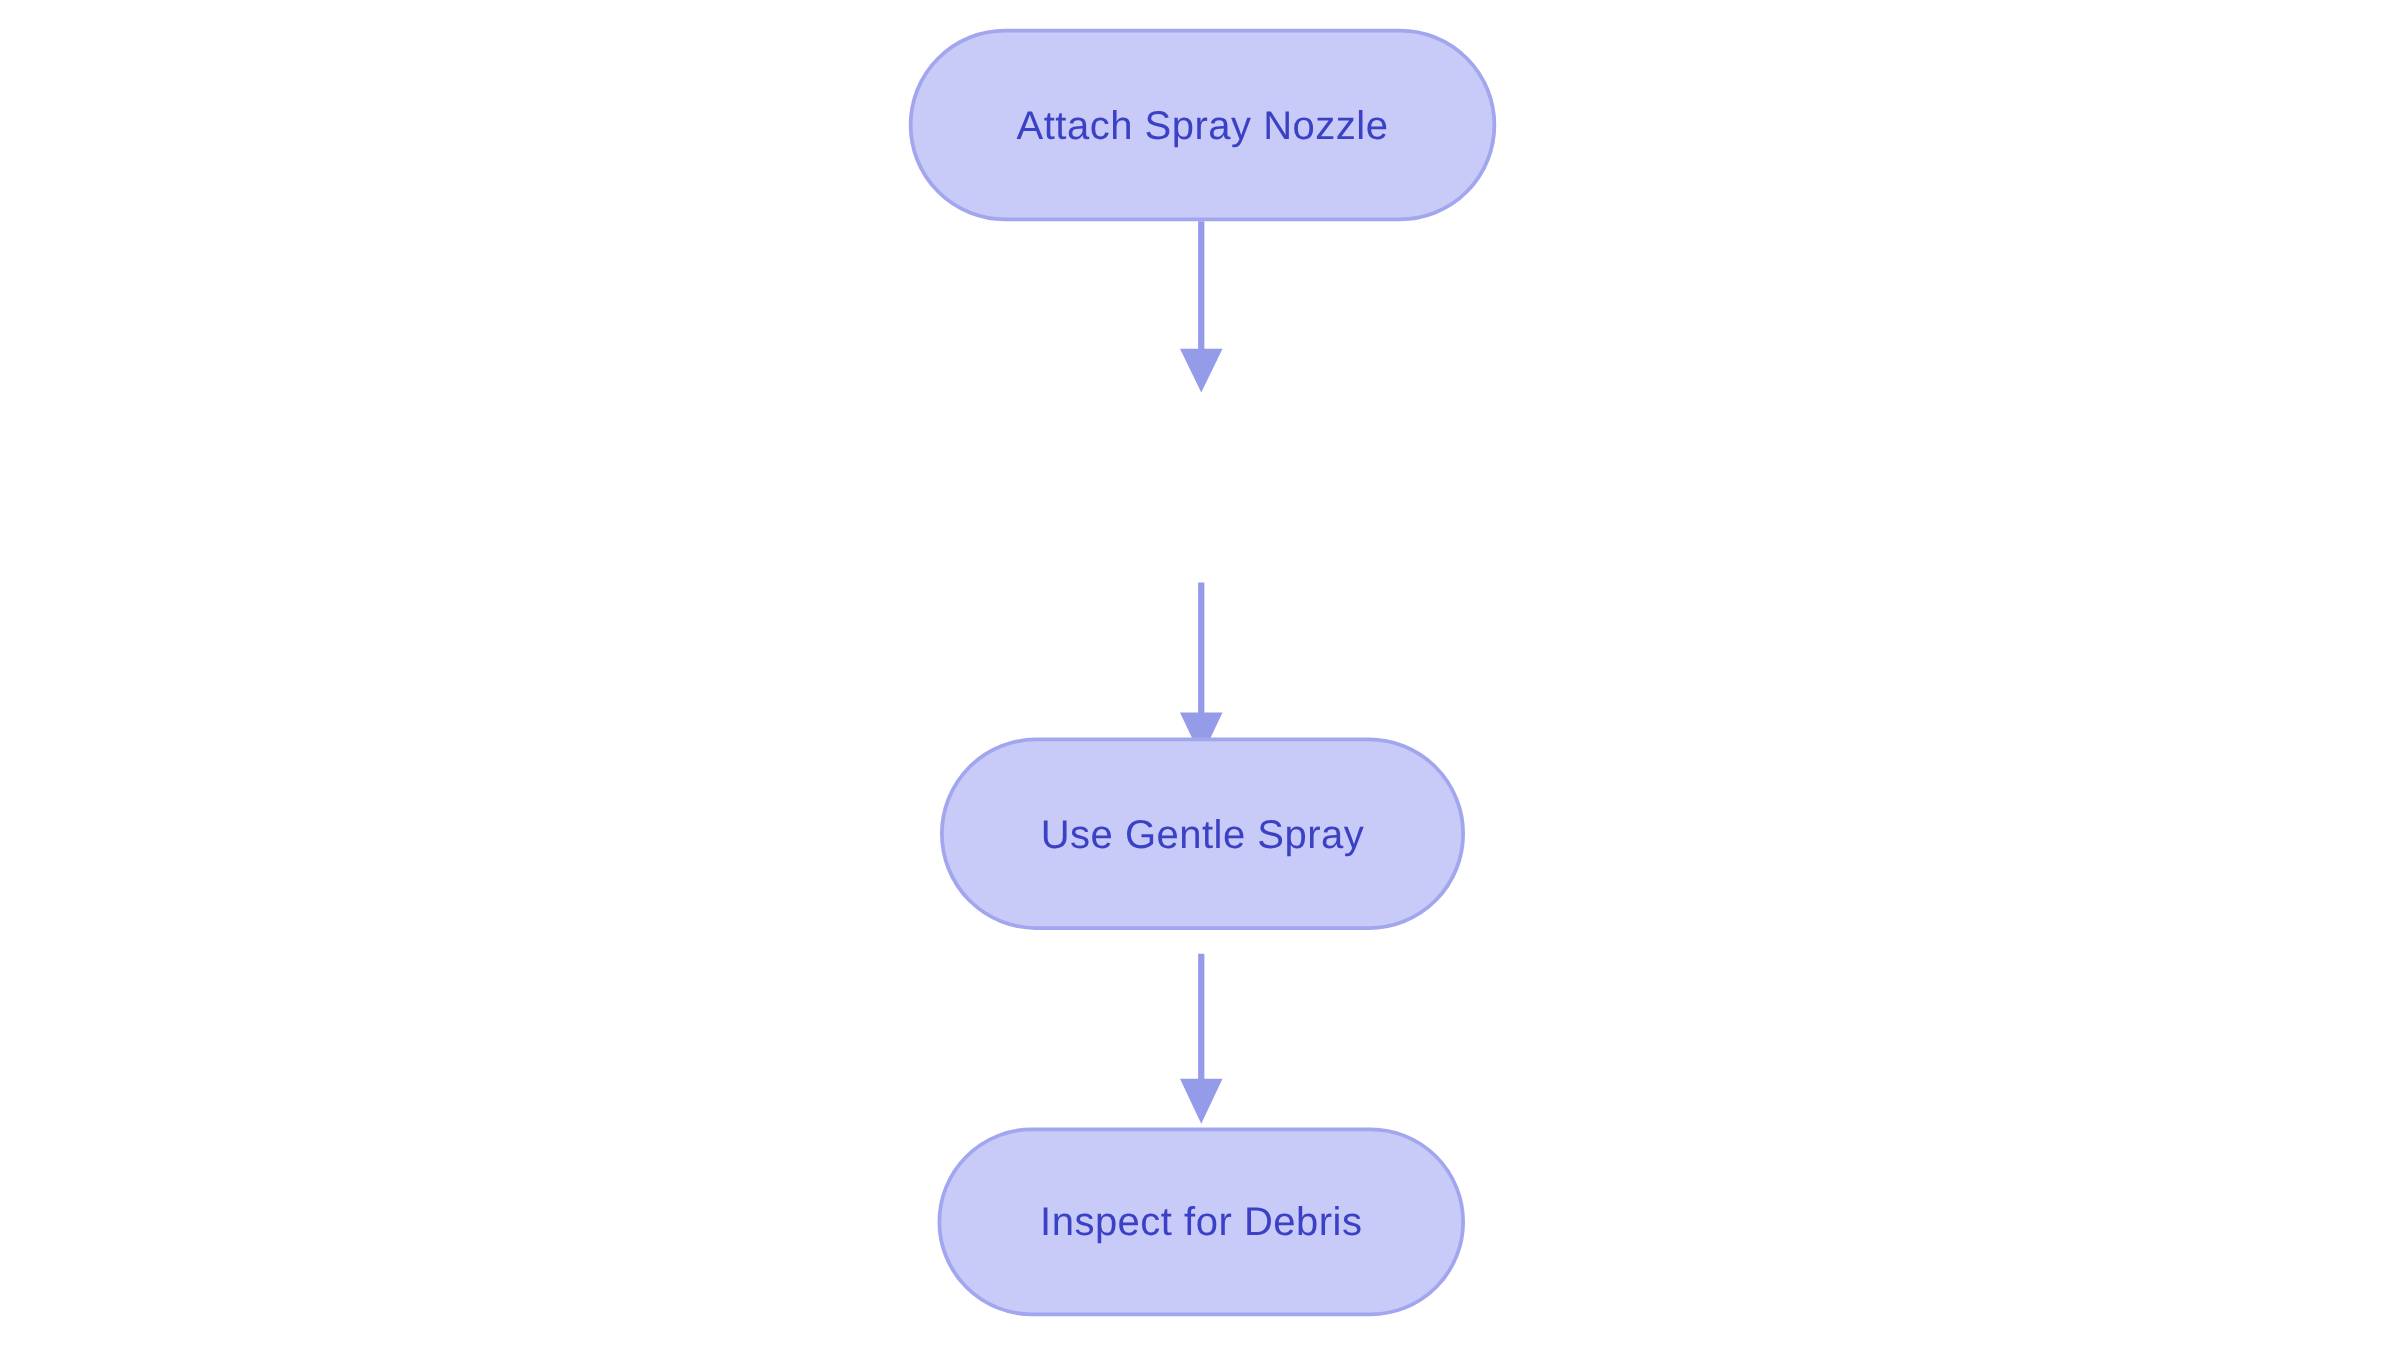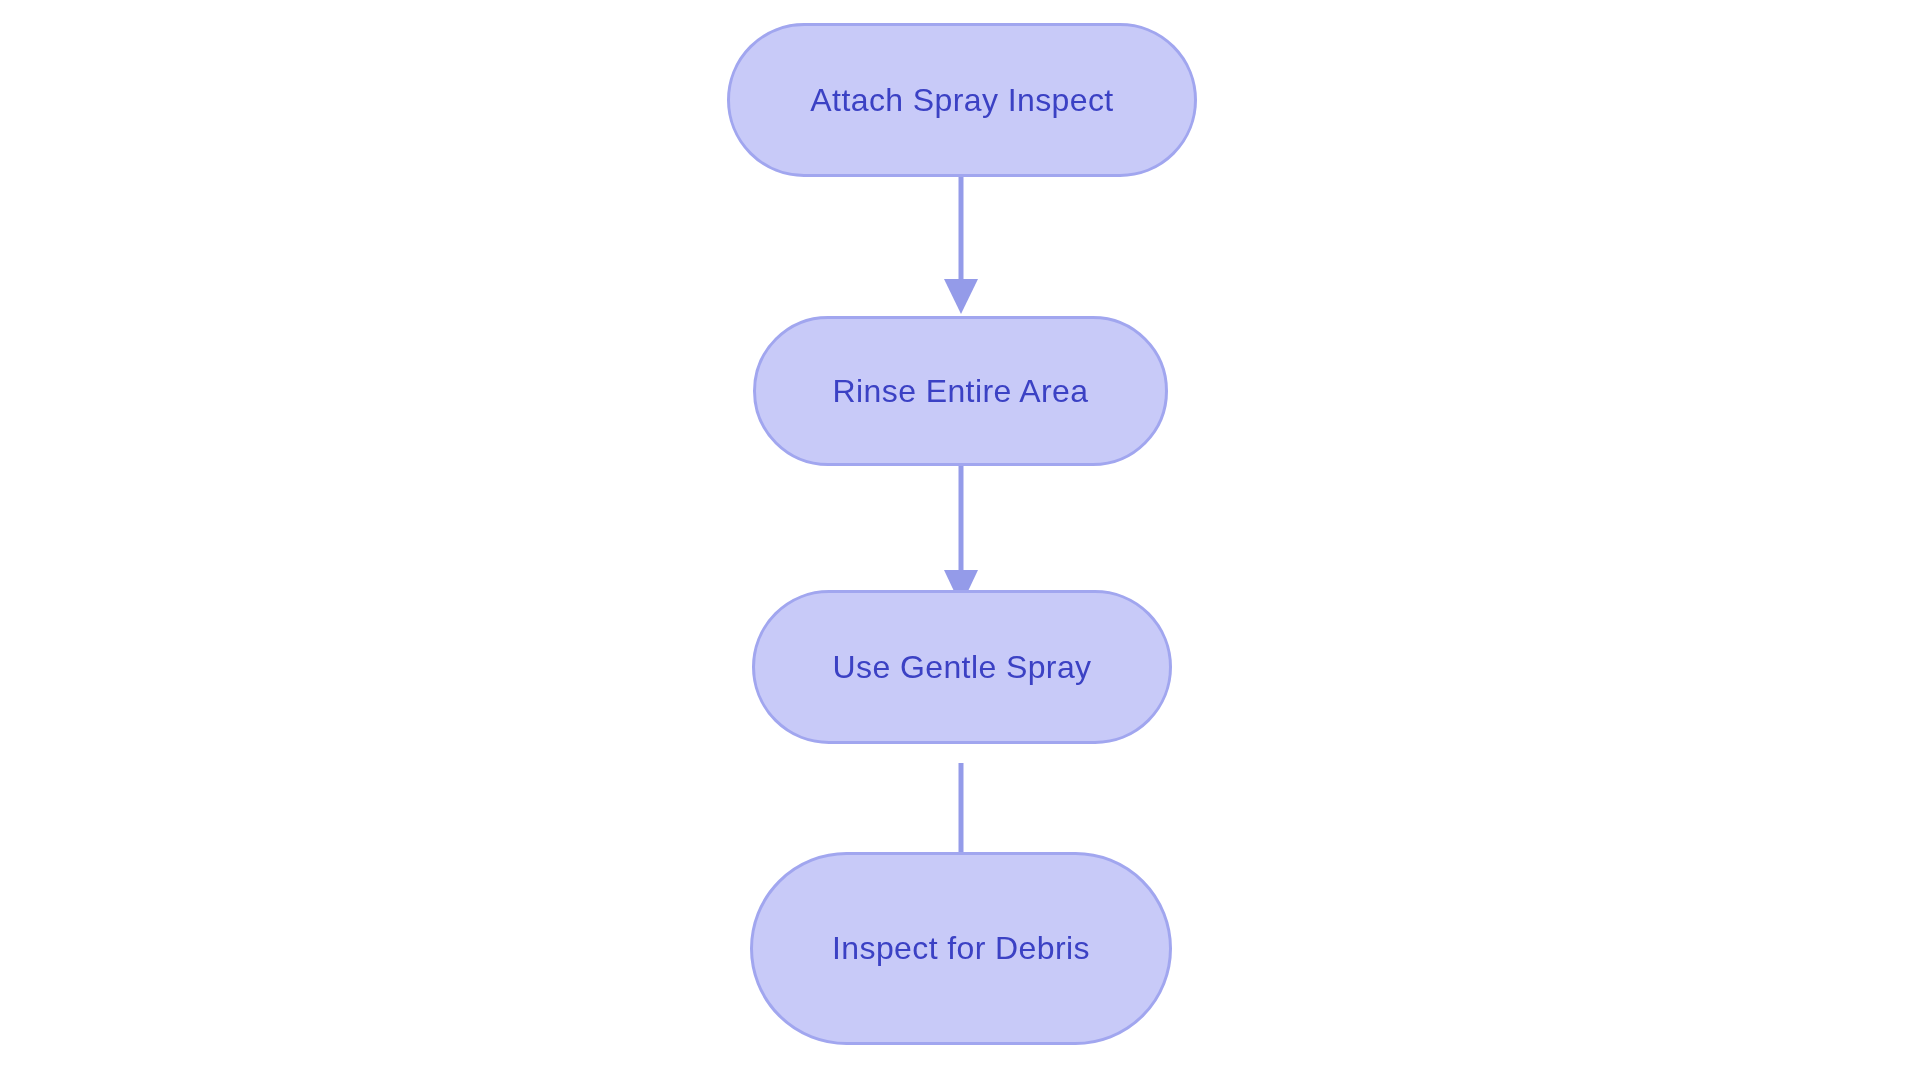--- a/index.html
+++ b/index.html
@@ -41,21 +41,21 @@
     border-radius: 999px;
     color: var(--node-text);
     font-size: 32px;
     letter-spacing: 0.4px;
     text-align: center;
     white-space: nowrap;
   }
   .n1 { left: 727px; top: 23px;  width: 470px; height: 154px; }
   .n2 { left: 753px; top: 316px; width: 415px; height: 150px; }
   .n3 { left: 752px; top: 590px; width: 420px; height: 154px; }
-  .n4 { left: 750px; top: 852px; width: 422px; height: 193px; }
+  .n4 { left: 750px; top: 902px; width: 422px; height: 151px; }
 </style>
 </head>
 <body>
 
 <div class="canvas">
 
   <svg class="edges-layer" viewBox="0 0 1920 1083" xmlns="http://www.w3.org/2000/svg" aria-hidden="true">
     <g>
       <line class="arrow-stem" x1="961" y1="177" x2="961" y2="281"></line>
       <polygon class="arrow-head" points="944,279 978,279 961,314"></polygon>
@@ -64,26 +64,23 @@
       <line class="arrow-stem" x1="961" y1="466" x2="961" y2="572"></line>
       <polygon class="arrow-head" points="944,570 978,570 961,606"></polygon>
     </g>
     <g>
       <line class="arrow-stem" x1="961" y1="763" x2="961" y2="864"></line>
       <polygon class="arrow-head" points="944,863 978,863 961,899"></polygon>
     </g>
   </svg>
 
   <div class="node n1">
-    <span>Attach Spray Inspect</span>
+    <span>Attach Spray Nozzle</span>
   </div>
 
-  <div class="node n2">
-    <span>Rinse Entire Area</span>
-  </div>
 
   <div class="node n3">
     <span>Use Gentle Spray</span>
   </div>
 
   <div class="node n4">
     <span>Inspect for Debris</span>
   </div>
 
 </div>

